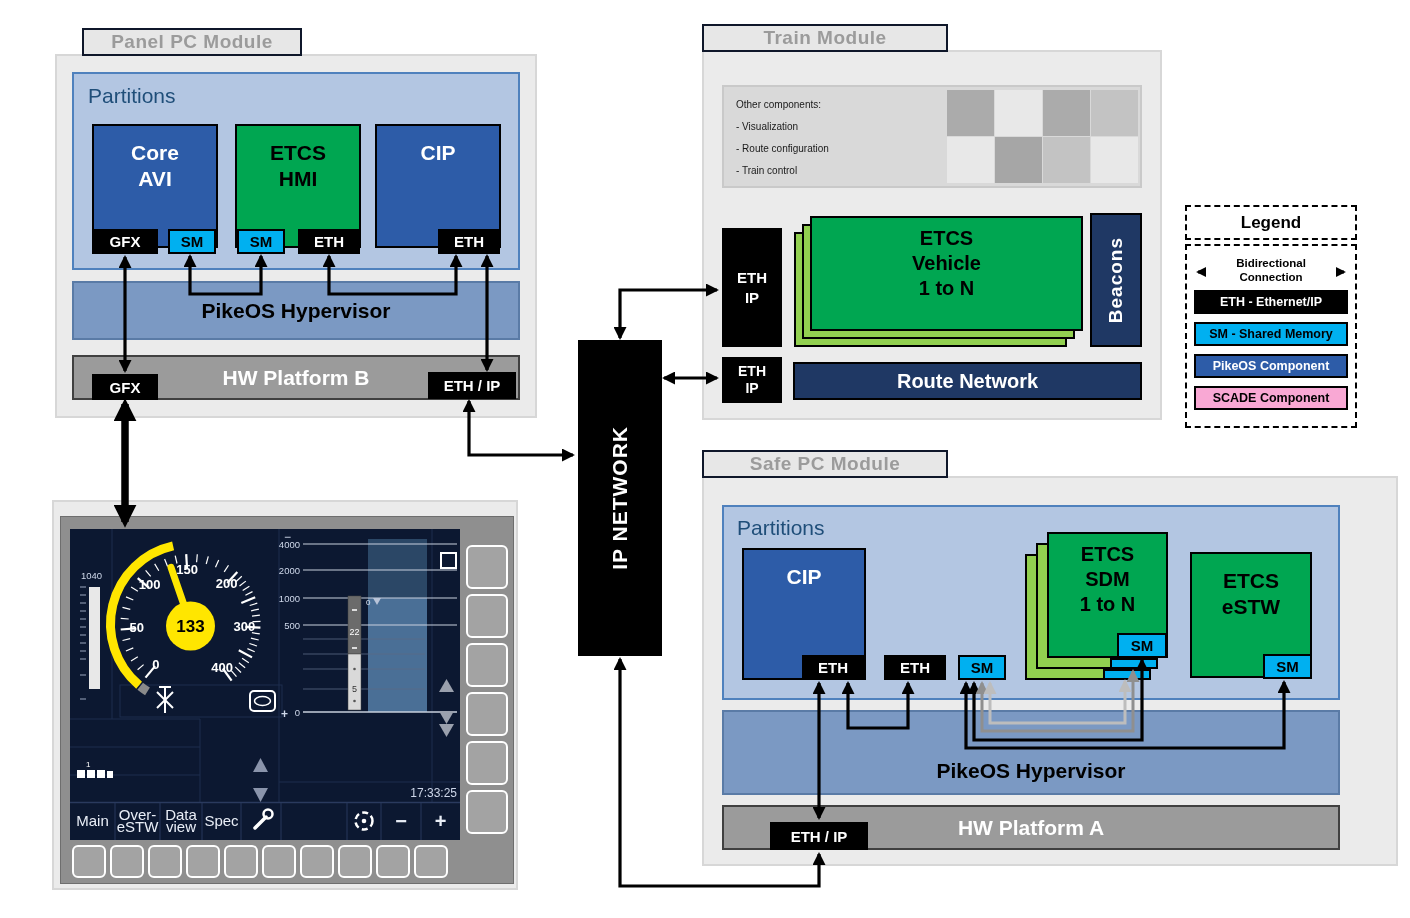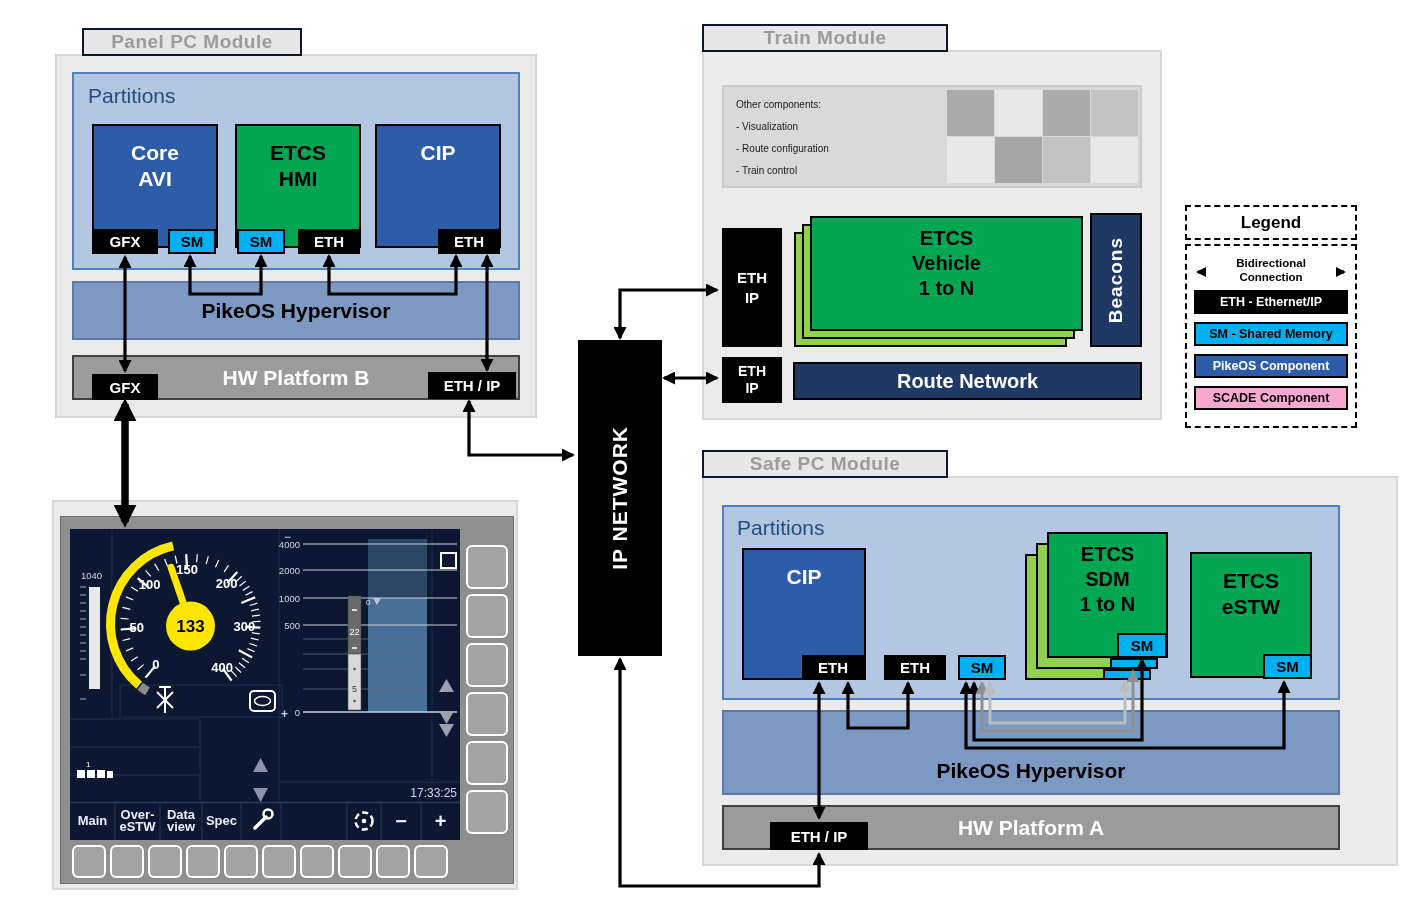--- a/index.html
+++ b/index.html
@@ -21,21 +21,21 @@
   .strip{position:absolute;background:#00b0f0;border:2px solid #000;}
   .hyp{position:absolute;background:#7b99c3;border:2px solid #5a7ba6;display:flex;align-items:center;justify-content:center;color:#000;font-weight:bold;font-size:21px;}
   .hw{position:absolute;background:#9b9b9b;border:2px solid #404040;display:flex;align-items:center;justify-content:center;color:#fff;font-weight:bold;font-size:21px;}
   .navy{position:absolute;background:#1f3864;border:2px solid #000;color:#fff;font-weight:bold;display:flex;align-items:center;justify-content:center;}
   .blacknode{position:absolute;background:#000;color:#fff;font-weight:bold;display:flex;align-items:center;justify-content:center;text-align:center;}
   .vtext{writing-mode:vertical-rl;transform:rotate(180deg);letter-spacing:1px;white-space:nowrap;}
   .prelin{white-space:pre-line;}
   .legendbar{position:absolute;left:1194px;width:154px;height:24px;display:flex;align-items:center;justify-content:center;font-weight:bold;font-size:12.5px;border:2px solid #000;}
   .btn{position:absolute;background:#a3a3a3;border:2px solid #fff;border-radius:6px;}
   .chk{width:47px;height:46px;position:absolute;}
-  .menucell{position:absolute;top:0;height:38px;display:flex;align-items:center;justify-content:center;color:#e9eef7;font-size:13px;line-height:12px;text-align:center;white-space:pre-line;font-weight:bold;}
+  .menucell{position:absolute;top:0;height:38px;display:flex;align-items:center;justify-content:center;color:#e9eef7;font-size:15px;line-height:12px;text-align:center;white-space:pre-line;}
   svg text{font-family:"Liberation Sans",sans-serif;}
 </style>
 </head>
 <body>
 
 <div class="stage">
 
   <div class="module" style="left:55px;top:54px;width:482px;height:364px;"></div>
   <div class="tab" style="left:82px;top:28px;width:220px;height:28px;">
       <span>Panel PC Module</span>

